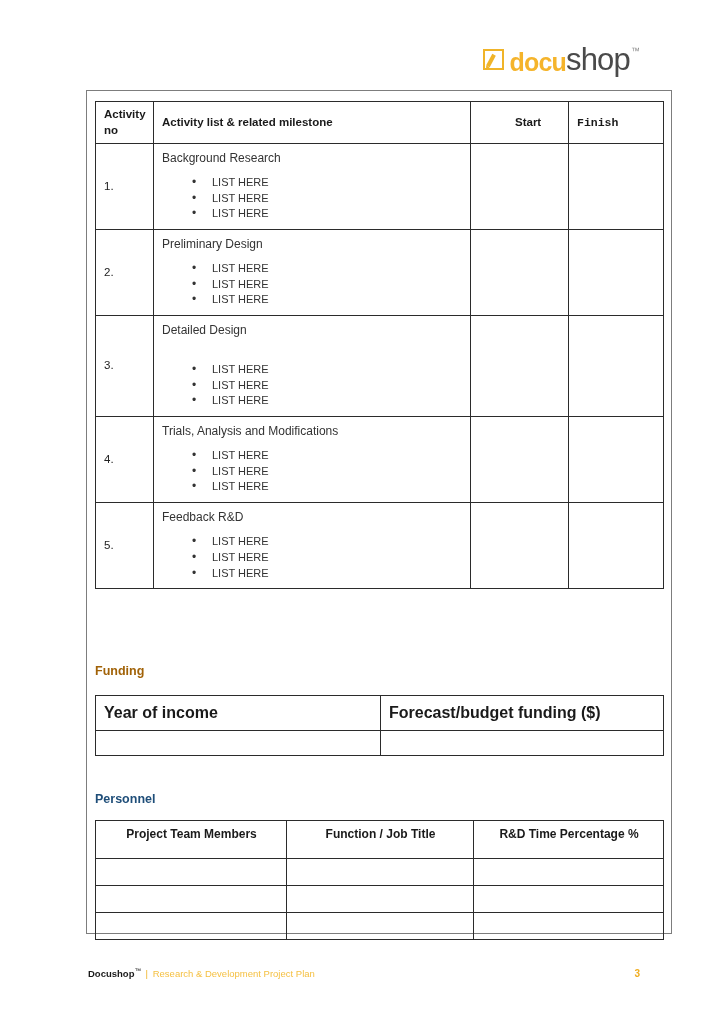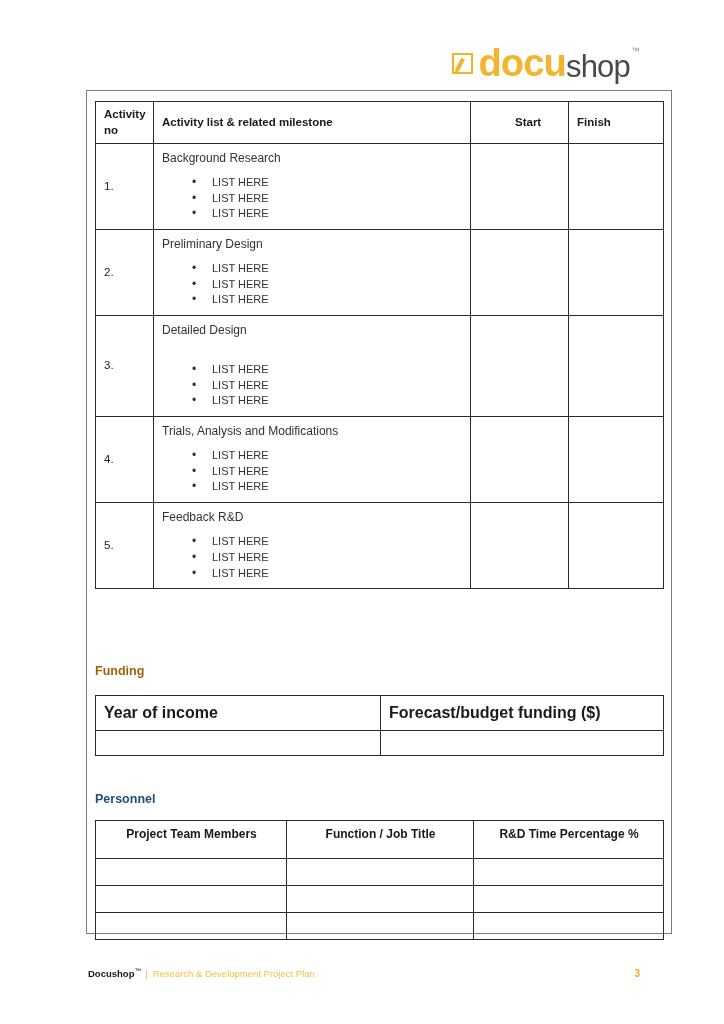--- a/index.html
+++ b/index.html
@@ -54,21 +54,21 @@
     position: absolute;
     bottom: -4px;
     left: 0;
     width: 0;
     height: 0;
     border-left: 2px solid transparent;
     border-right: 2px solid transparent;
     border-top: 4px solid #f0b429;
   }
   .logo-docu {
-    font-size: 38px;
+    font-size: 25px;
     font-weight: bold;
     color: #f5b42b;
     letter-spacing: -0.8px;
   }
   .logo-shop {
     font-size: 31px;
     font-weight: normal;
     color: #4a4a4a;
     letter-spacing: -0.8px;
   }
@@ -108,21 +108,21 @@
 
   
   #activity-table {
     left: 95px;
     top: 101px;
     width: 568px;
   }
   #activity-table td.c-no   { width: 58px; }
   #activity-table td.c-act  { width: 317px; }
   #activity-table td.c-st   { width: 98px; padding-left: 44px; }
-  #activity-table td.c-fi   { width: 95px; }
+  #activity-table td.c-fi   { width: 95px; font-family: Liberation Mono, monospace; }
 
   .hdr {
     font-weight: bold;
     font-size: 12.5px;
     vertical-align: middle !important;
   }
   .hdr-small {
     font-weight: bold;
     font-size: 11.5px;
     vertical-align: top !important;

